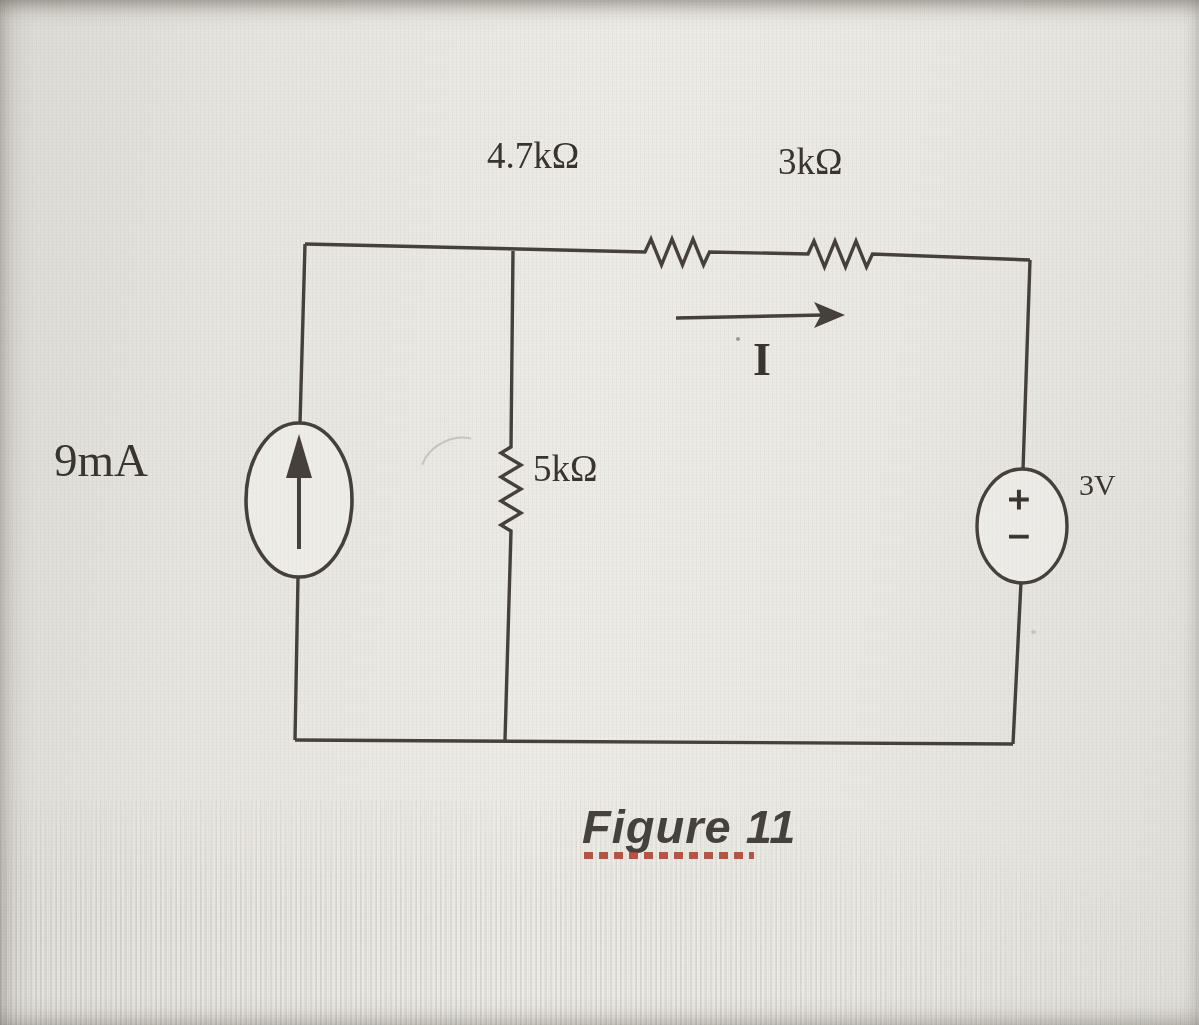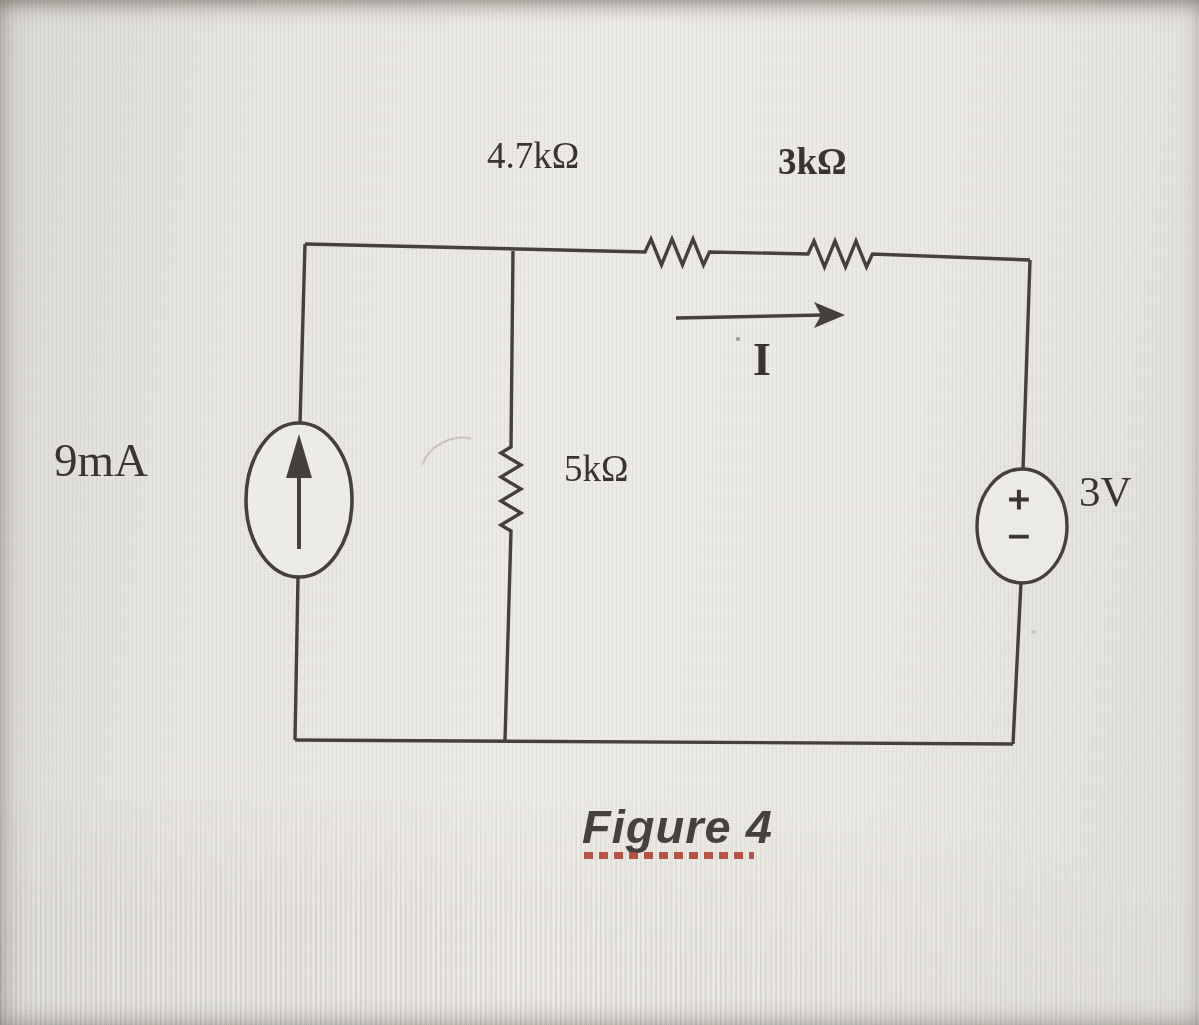--- a/index.html
+++ b/index.html
@@ -30,23 +30,23 @@
   }
   .circuit-svg{position:absolute;left:0;top:0;}
   .lbl{
     position:absolute;
     color:#39342e;
     white-space:nowrap;
     line-height:1.05;
   }
   .lbl-9ma{left:54px;top:436px;font-size:47px;}
   .lbl-47k{left:487px;top:137px;font-size:37px;}
-  .lbl-3k{left:778px;top:143px;font-size:37px;font-weight:bold;}
-  .lbl-5k{left:533px;top:450px;font-size:37px;margin-left:31px;}
-  .lbl-3v{left:1079px;top:469px;font-size:43px;}
+  .lbl-3k{left:778px;top:143px;font-size:37px;}
+  .lbl-5k{left:533px;top:450px;font-size:37px;}
+  .lbl-3v{left:1079px;top:469px;font-size:30px;}
   .lbl-i{left:753px;top:336px;font-size:46px;font-weight:700;}
   .sign{
     position:absolute;left:999px;width:40px;text-align:center;
     font-size:40px;font-weight:700;line-height:44px;color:#39342e;
     -webkit-text-stroke:1.1px #39342e;
   }
   .sign-plus{top:478px;}
   .sign-minus{top:515px;}
   .caption{
     position:absolute;left:582px;top:799px;
@@ -116,18 +116,18 @@
   <span class="lbl lbl-9ma">9mA</span>
   <span class="lbl lbl-47k">4.7kΩ</span>
   <span class="lbl lbl-3k">3kΩ</span>
   <span class="lbl lbl-5k">5kΩ</span>
   <span class="lbl lbl-3v">3V</span>
   <span class="lbl lbl-i">I</span>
 
   <span class="sign sign-plus">+</span>
   <span class="sign sign-minus">−</span>
 
-  <div class="caption">Figure 4</div>
+  <div class="caption">Figure 11</div>
   <div class="caption-underline"></div>
 
   <div class="speck speck-a"></div>
   <div class="speck speck-b"></div>
 </div>
 
 </body></html>

